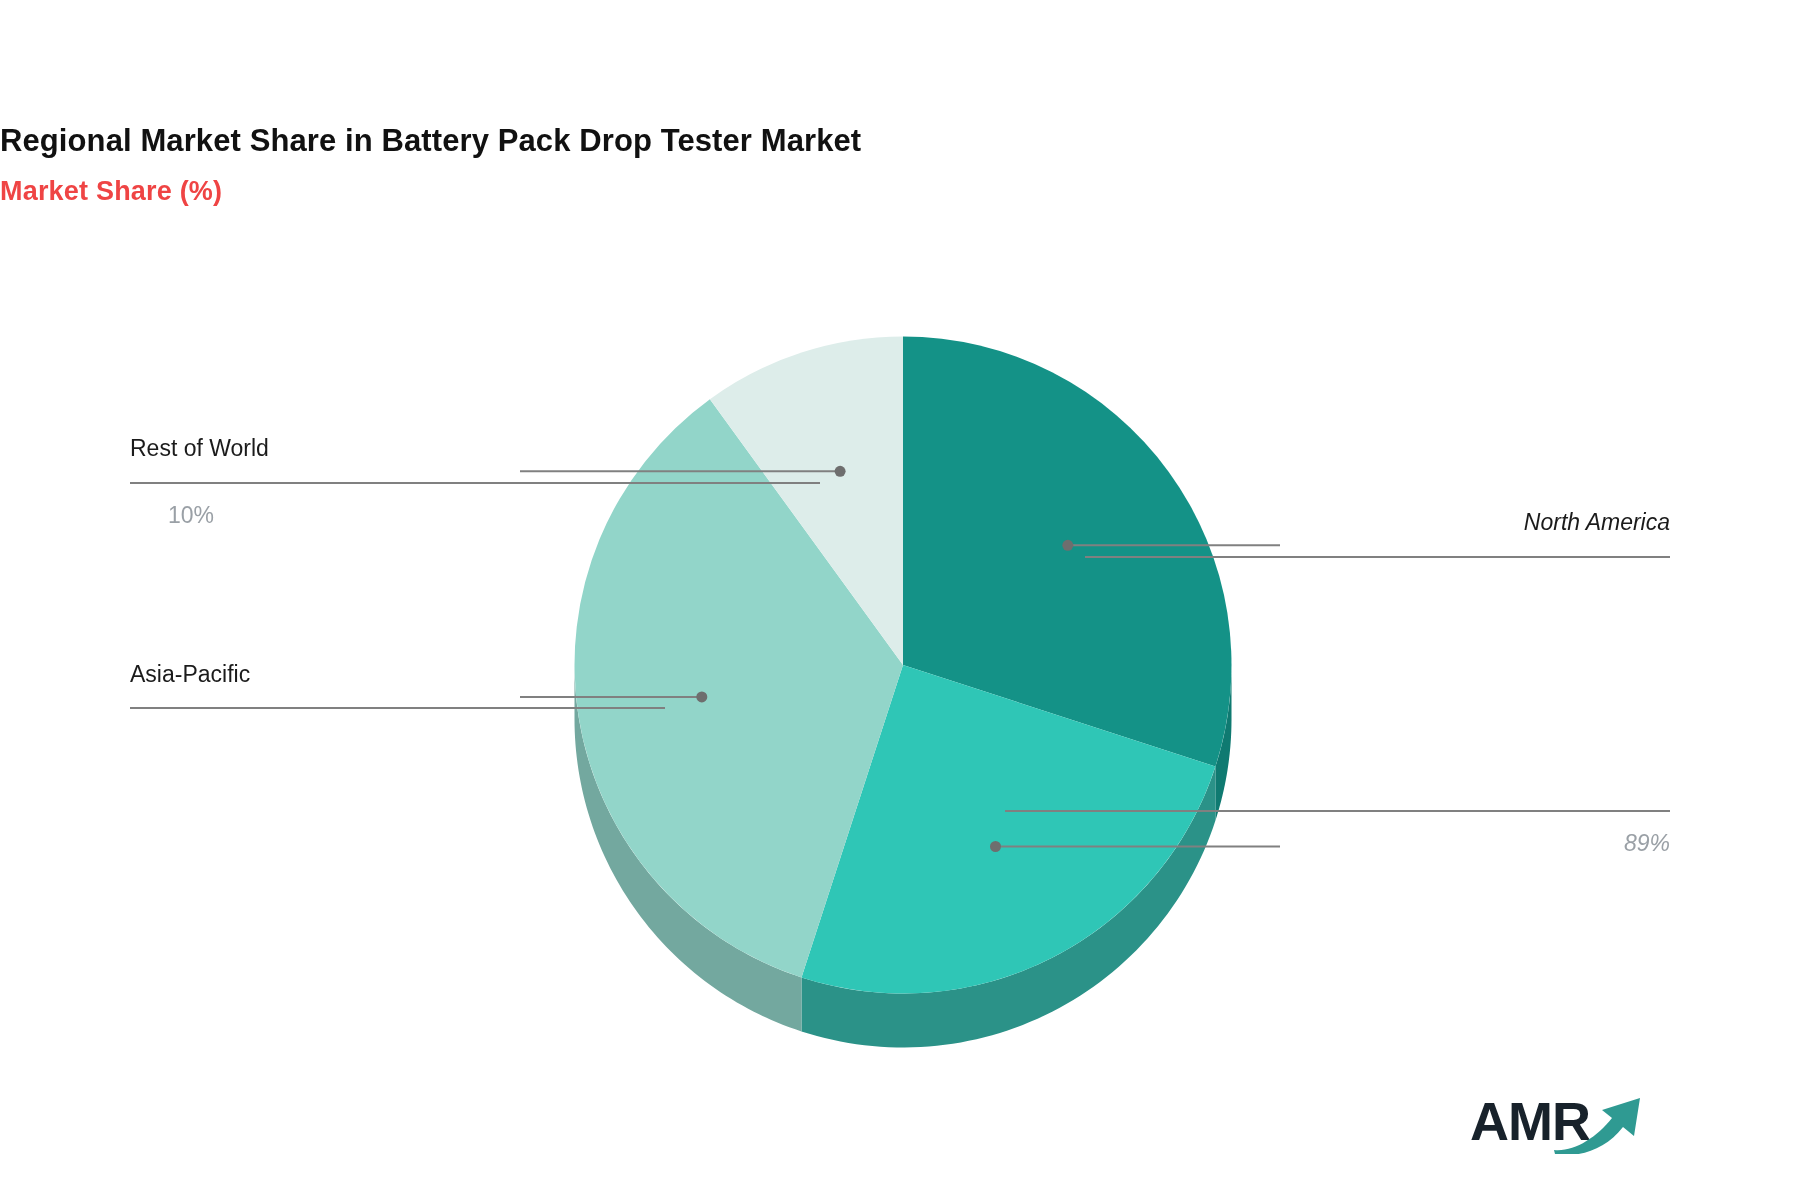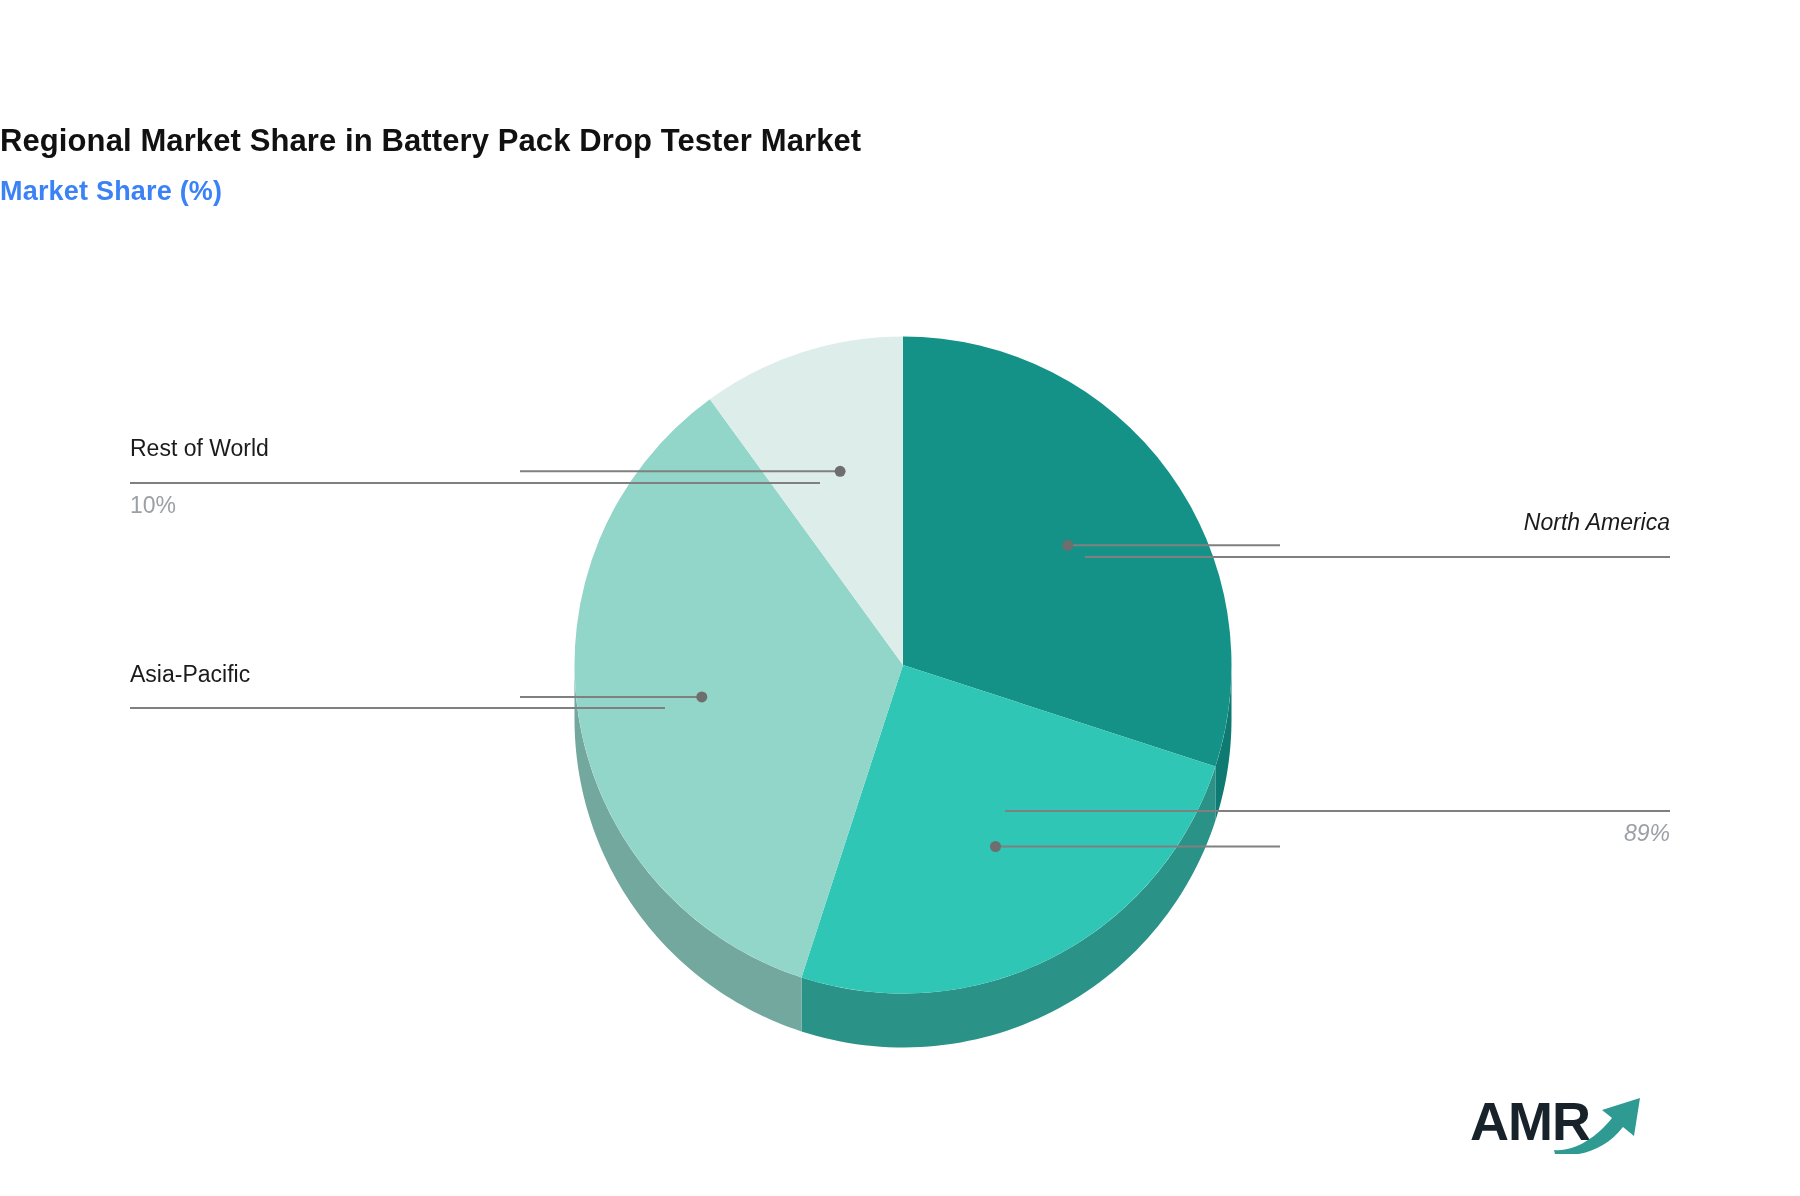--- a/index.html
+++ b/index.html
@@ -30,21 +30,21 @@
     font-size: 31px;
     font-weight: bold;
     color: #111111;
     letter-spacing: 0.1px;
     line-height: 1.1;
   }
   #chart-subtitle {
     margin-top: 18px;
     font-size: 27px;
     font-weight: bold;
-    color: #3b82f6;
+    color: #ef4444;
     letter-spacing: 0.2px;
   }
 
   
   #pie-svg {
     position: absolute;
     left: 540px;
     top: 330px;
     width: 740px;
     height: 580px;
@@ -64,22 +64,23 @@
     padding-bottom: 20px;
   }
   .callout .crule {
     height: 2px;
     background: #808080;
     width: 100%;
   }
   .callout .cvalue {
     font-size: 23px;
     color: #9aa0a6;
-    padding-top: 8px;
+    padding-top: 18px;
     line-height: 1.15;
+    margin-left: 38px;
   }
   .callout.left .cname,
   .callout.left .cvalue { text-align: left; }
   .callout.right .cname,
   .callout.right .cvalue { text-align: right; font-style: italic; }
 
   #callout-row  { left: 130px;  top: 418px;  width: 690px; }
   #callout-ap   { left: 130px;  top: 628px;  width: 535px; }
   #callout-na   { left: 1085px; top: 480px;  width: 585px; }
   #callout-eu   { left: 1005px; top: 765px;  width: 665px; }

